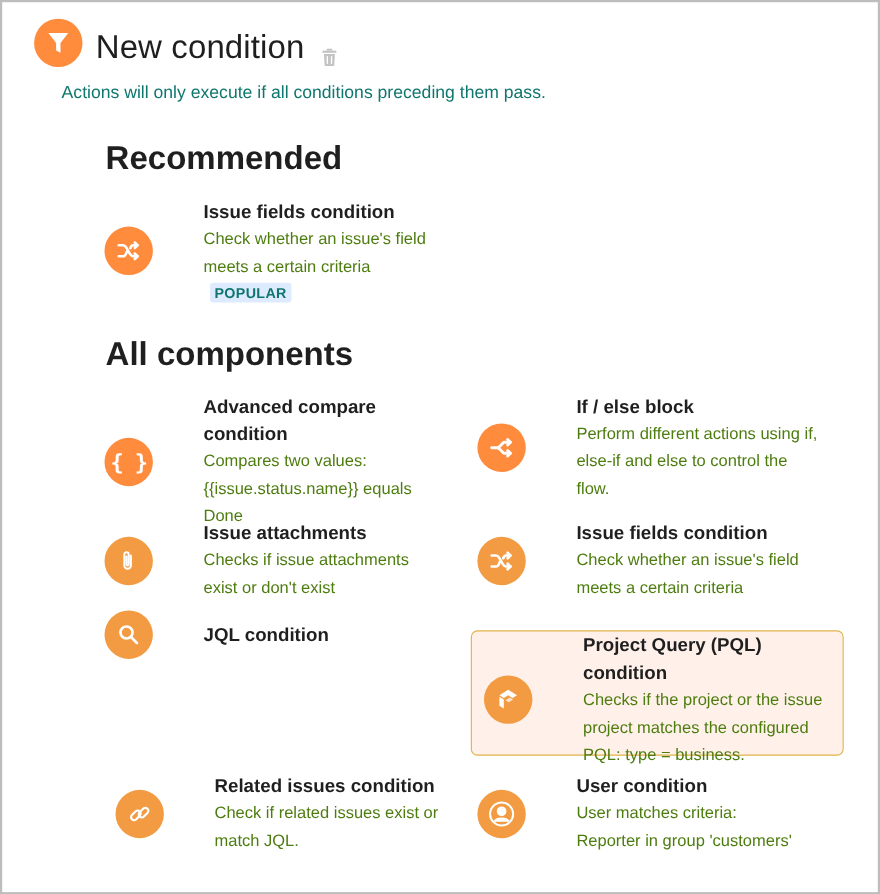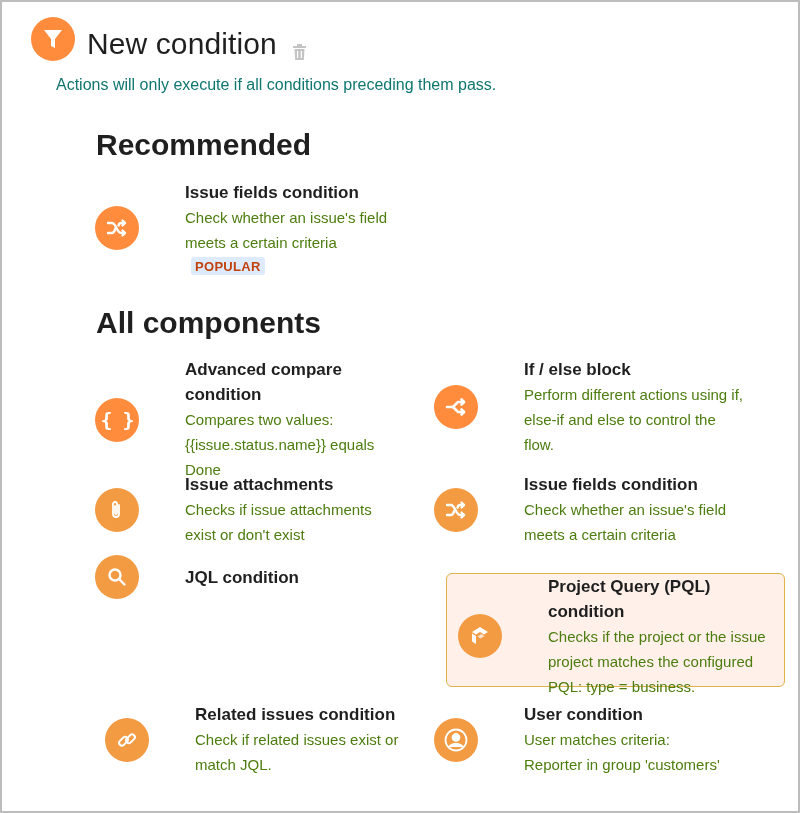--- a/index.html
+++ b/index.html
@@ -53,21 +53,21 @@
     .item-icon.muted { background: #f29b42; }
     .item-text { margin-left: 11px; }
     .item-title {
       font-size: 17px; font-weight: 700; color: #1f1f1f; line-height: 25px;
     }
     .item-desc {
       font-size: 15px; color: #4d7c0f; line-height: 25px; white-space: pre-line;
     }
     .badge {
       display: inline-block; margin-top: 2px; margin-left: 6px;
-      background: #deebff; color: #c2410c; font-size: 13px; font-weight: 700;
+      background: #deebff; color: #0f766e; font-size: 13px; font-weight: 700;
       padding: 2px 4px 1px; border-radius: 3px; letter-spacing: 0.3px;
     }
     svg { display: block; }
   </style>
 </head>
 <body>
 
 <div class="frame"></div>
 
 <div class="header">
@@ -177,21 +177,21 @@
     <svg width="24" height="24" viewBox="0 0 24 24" fill="none" stroke="#fff" stroke-width="2.4" stroke-linecap="round">
         <circle cx="10" cy="10" r="5.5"></circle>
         <path d="M14.5 14.5 L19.5 19.5"></path>
       </svg>
   </div>
   <div class="item-text">
     <div class="item-title">JQL condition</div>
   </div>
 </div>
 
-<div class="item selected" style="left:446px; top:573px; width:339px; height:114px; padding:12px 0 0 11px;">
+<div class="item selected" style="left:428px; top:573px; width:339px; height:114px; padding:12px 0 0 11px;">
   <div class="item-icon muted">
     <svg width="24" height="24" viewBox="0 0 24 24">
         <path d="M12 3 L20 8 L16 10.5 L12 8 L8 10.5 L4 8 Z" fill="#fff"></path>
         <path d="M4 9.5 L8 12 V20 L4 17.5 Z" fill="#fff"></path>
         <path d="M9.5 12.5 L13.5 10 L16.5 12 L12.5 14.5 Z" fill="#fde2cf"></path>
       </svg>
   </div>
   <div class="item-text">
     <div class="item-title">Project Query (PQL) condition</div>
     <div class="item-desc">Checks if the project or the issue

